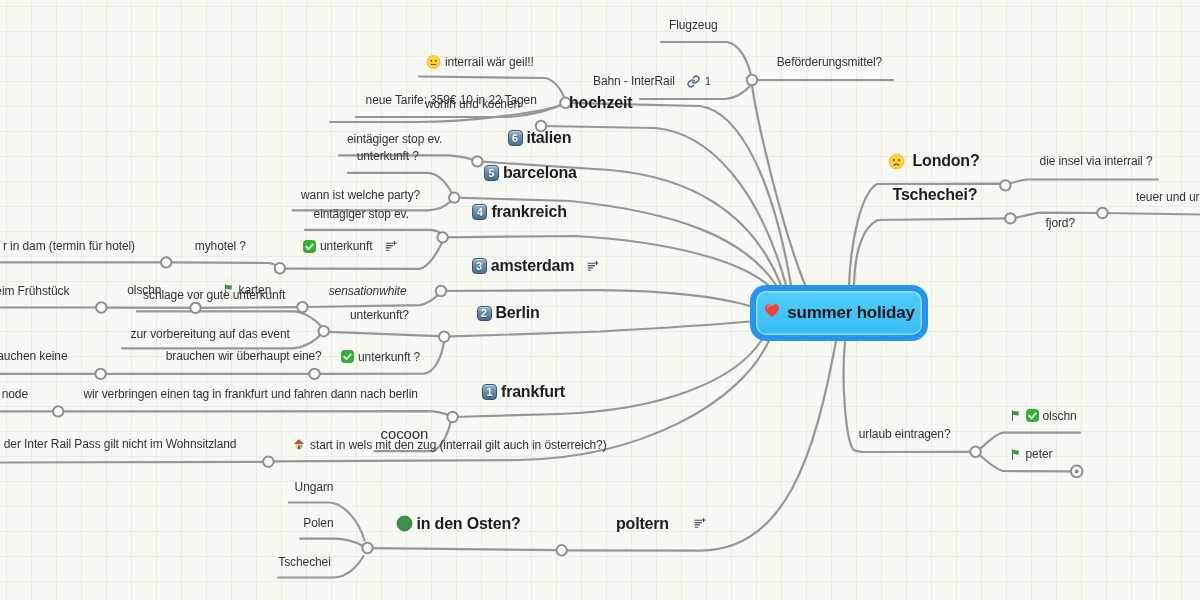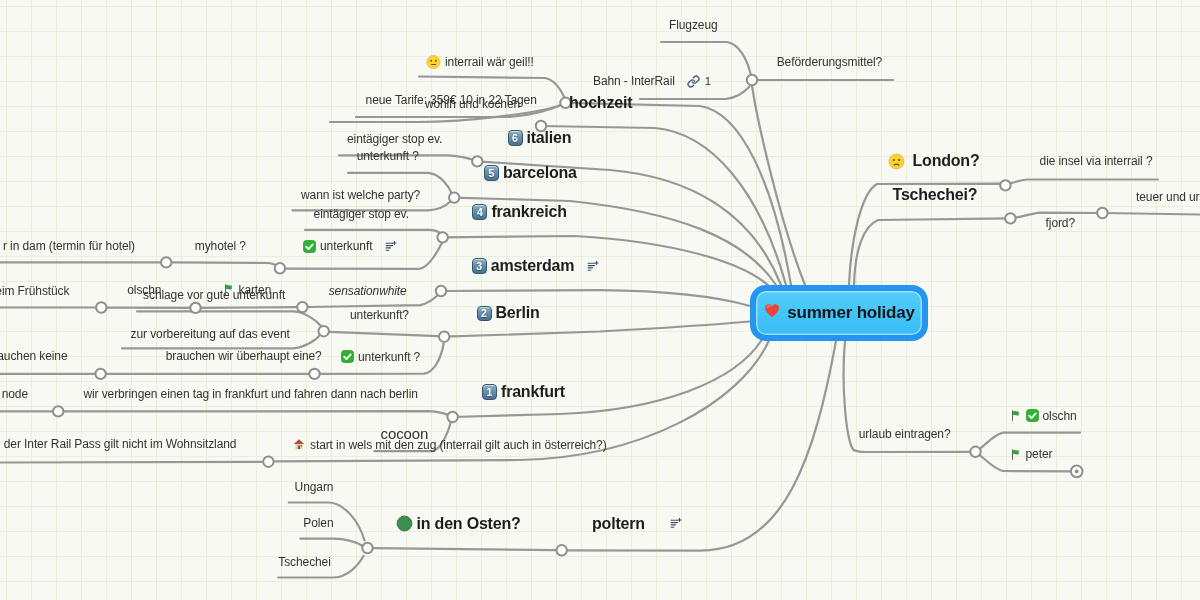--- a/index.html
+++ b/index.html
@@ -308,21 +308,21 @@
             <rect x="5.5" y="11" width="13" height="9.5" fill="#e8cfa4"></rect>
             <rect x="10" y="14" width="4" height="6.5" fill="#7a5b44"></rect>
             <rect x="15" y="13" width="2.8" height="2.8" fill="#5f788c"></rect>
           </svg>
         </span>
         <span class="lbl">start in wels mit den zug (interrail gilt auch in österreich?)</span>
       </div>
       <div class="node" style="top: 443.8px; left: 3.8px;">
         <span class="lbl">der Inter Rail Pass gilt nicht im Wohnsitzland</span>
       </div>
-      <div class="node bold" style="top: 523.5px; left: 592px; gap: 16px;">
+      <div class="node bold" style="top: 523.5px; left: 616px; gap: 16px;">
         <span class="lbl">poltern</span>
         <span class="icon" style="margin-left: 8px;">
           <svg width="14" height="13" viewBox="0 0 24 24" fill="none" stroke="#3c5064" stroke-linecap="round">
             <path d="M3 6 H15" stroke-width="2.1"></path>
             <path d="M3 10.3 H15" stroke-width="2.1"></path>
             <path d="M3 14.6 H11" stroke-width="2.1"></path>
             <path d="M3 18.9 H8" stroke-width="2.1"></path>
             <path d="M18.5 2.5 v6 M15.5 5.5 h6" stroke-width="1.9"></path>
           </svg>
         </span>

